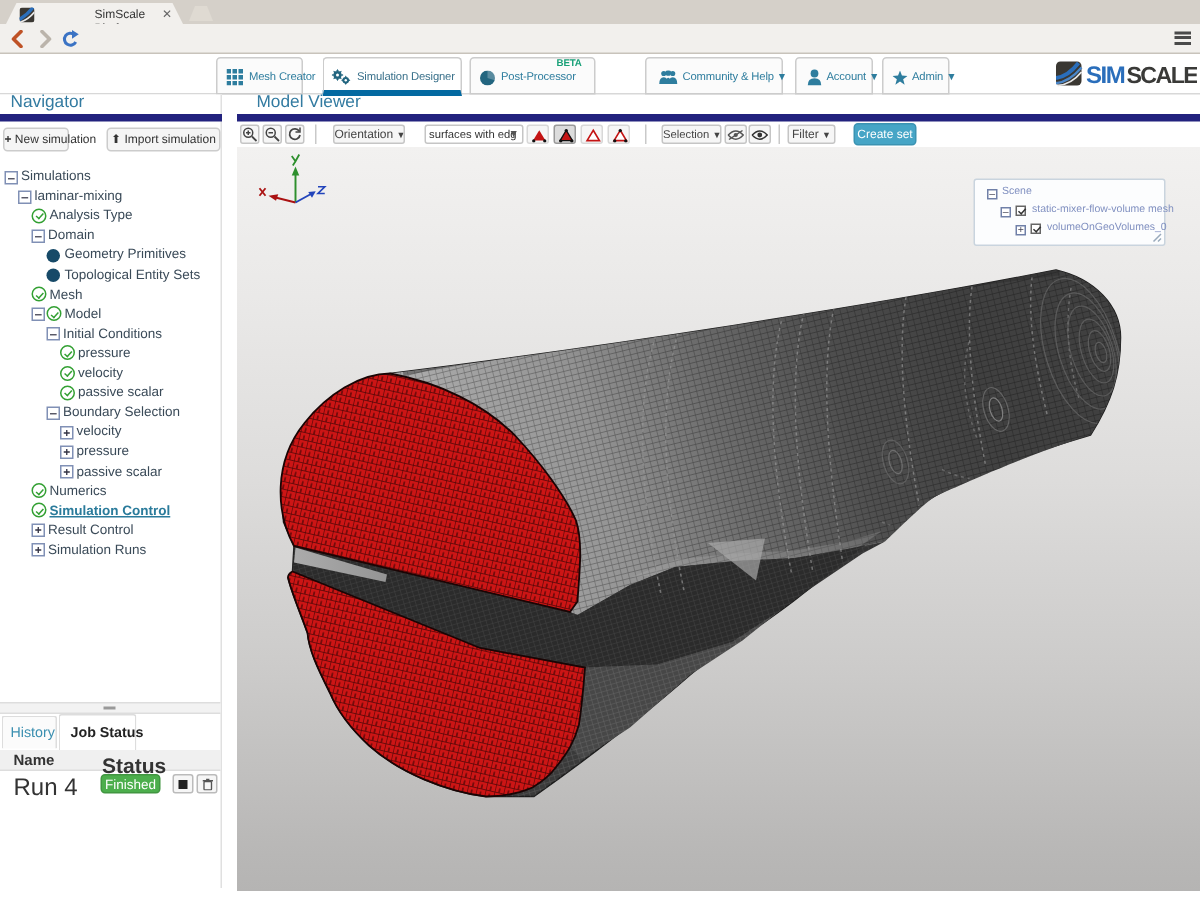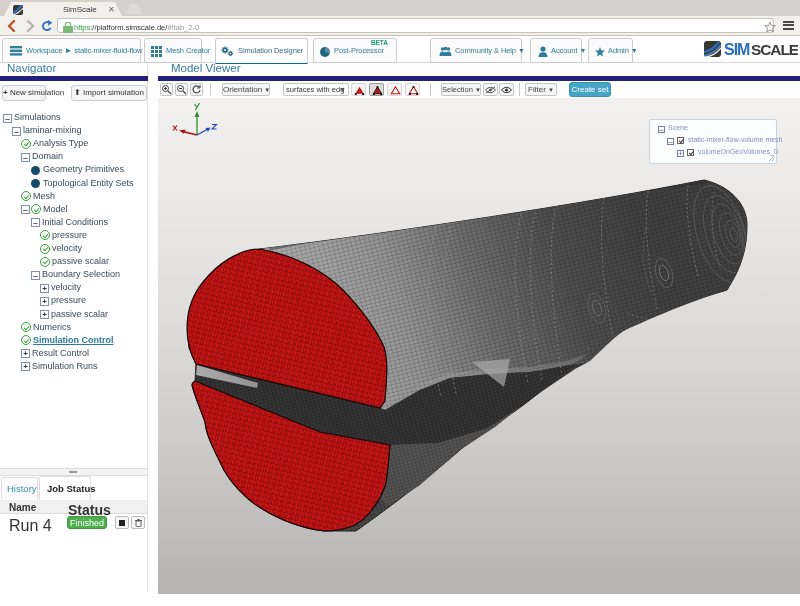--- a/index.html
+++ b/index.html
@@ -18,21 +18,21 @@
 #toolbar { left:0; top:16px; width:800px; height:20px; background:#f2f0ed; border-bottom:1px solid #c8c3bb; }
 #urlbar { left:57px; top:2px; width:717px; height:15px; background:#fff; border:1px solid #c6c1b9; border-radius:3px; }
 #urlbar .u { position:absolute; left:16px; top:3.5px; font-size:7.5px; }
 #hamb { left:783px; top:5px; width:11px; height:9px; }
 #hamb div { height:2px; background:#4a4a4a; margin-bottom:1.4px; }
 
 
 #appbar { left:0; top:36px; width:800px; height:27px; background:#fff; border-bottom:1px solid #d8d8d8; }
 .atab { position:absolute; top:2px; height:25px; border:1px solid #ccc; border-radius:3px 3px 0 0;
   background:#fbfbfb; color:#2e7d9e; font-size:7.5px; letter-spacing:-0.1px; line-height:23px; white-space:nowrap; }
-.atab.active { background:#fff; border-bottom:1px solid #0369a1; height:26px; color:#39708a; }
+.atab.active { background:#fff; border-bottom:4px solid #0369a1; height:26px; color:#39708a; }
 .grn { color:#2e8b2e;margin-top:48px; }
 
 
 #nav { left:0; top:63px; width:148px; height:529px; background:#fff; border-right:1px solid #e0e0e0; }
 .ptitle { font-size:11.5px; color:#337ba1; }
 .navybar { position:absolute; height:5px; background:#22227e; }
 .btn { position:absolute; height:16px; background:#f5f5f5; border:1px solid #ccc; border-radius:3px;
   font-size:8px; color:#333; line-height:14px; text-align:center; white-space:nowrap; }
 
 
@@ -79,46 +79,28 @@
 </div>
 <div class="abs" id="newtab"></div>
 
 <div class="abs" id="toolbar">
   <svg class="abs" style="left:6px;top:4px" width="50" height="12" viewBox="0 0 50 12">
     <path d="M8 1 L3 6 L8 11" stroke="#bf5226" stroke-width="2.4" fill="none" stroke-linecap="round" stroke-linejoin="round"></path>
     <path d="M22 1 L27 6 L22 11" stroke="#bbb4ab" stroke-width="2.4" fill="none" stroke-linecap="round" stroke-linejoin="round"></path>
     <path d="M43.5 3 A4 4 0 1 0 44.5 8" stroke="#3b73c4" stroke-width="2" fill="none"></path>
     <path d="M42 0 L46.5 2.8 L42 5.8 Z" fill="#3b73c4"></path>
   </svg>
-  <div class="abs" id="urlbar">
-    <svg class="abs" style="left:5px;top:2.5px" width="10" height="11" viewBox="0 0 10 11">
-        <rect x="0" y="4" width="10" height="7" rx="1" fill="#7cb97c"></rect>
-        <path d="M2.5 4 V2.5 A2.5 2.5 0 0 1 7.5 2.5 V4" stroke="#7cb97c" stroke-width="1.4" fill="none"></path>
-      </svg>
-    <span class="u"><span style="color:#2f9e44">https</span><span style="color:#333">://platform.simscale.de/</span><span style="color:#999">#!tab_2-0</span></span>
-    <svg class="abs" style="left:706px;top:2px" width="12" height="12" viewBox="0 0 12 12">
-        <path d="M6 1 L7.5 4.6 L11.3 4.8 L8.3 7.2 L9.4 11 L6 8.8 L2.6 11 L3.7 7.2 L0.7 4.8 L4.5 4.6 Z" fill="none" stroke="#9a958d" stroke-width="1"></path>
-      </svg>
-  </div>
   <div class="abs" id="hamb">
       <div></div>
       <div></div>
       <div></div>
     </div>
 </div>
 
 <div class="abs" id="appbar">
-  <div class="atab" style="left:2px; width:139px;">
-    <svg class="abs" style="left:7px;top:7px" width="12" height="10" viewBox="0 0 12 10">
-        <rect y="0" width="12" height="2.4" fill="#2e7d9e"></rect>
-        <rect y="3.6" width="12" height="2.4" fill="#2e7d9e"></rect>
-        <rect y="7.2" width="12" height="2.4" fill="#2e7d9e"></rect>
-      </svg>
-    <span style="position:absolute;left:23px">Workspace <span style="font-size:8px">►</span> static-mixer-fluid-flow</span>
-  </div>
   <div class="atab" style="left:144px; width:58px;">
     <svg class="abs" style="left:6px;top:7px" width="11" height="11" viewBox="0 0 11 11">
         <g fill="#2e7d9e">
           <rect width="3" height="3"></rect>
           <rect x="4" width="3" height="3"></rect>
           <rect x="8" width="3" height="3"></rect>
           <rect y="4" width="3" height="3"></rect>
           <rect x="4" y="4" width="3" height="3"></rect>
           <rect x="8" y="4" width="3" height="3"></rect>
           <rect y="8" width="3" height="3"></rect>

